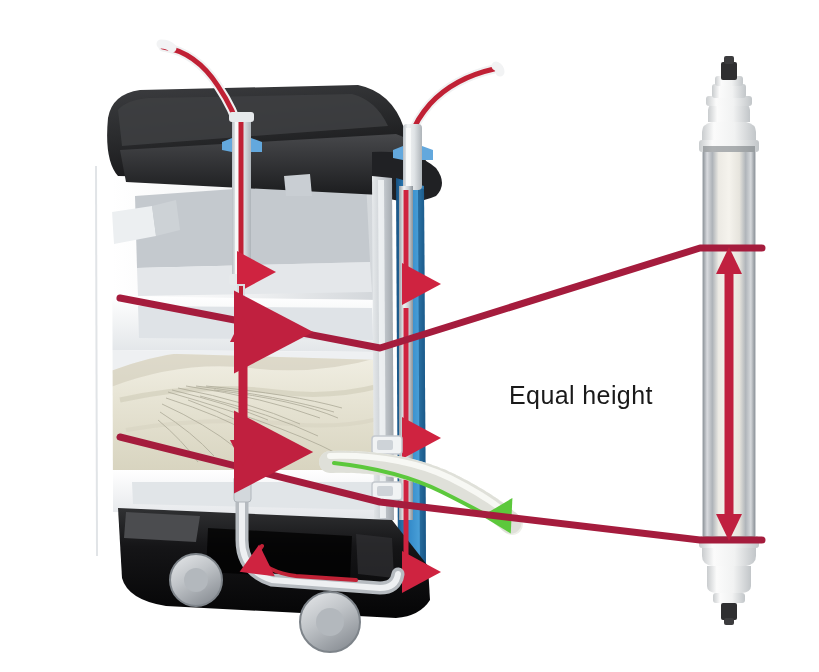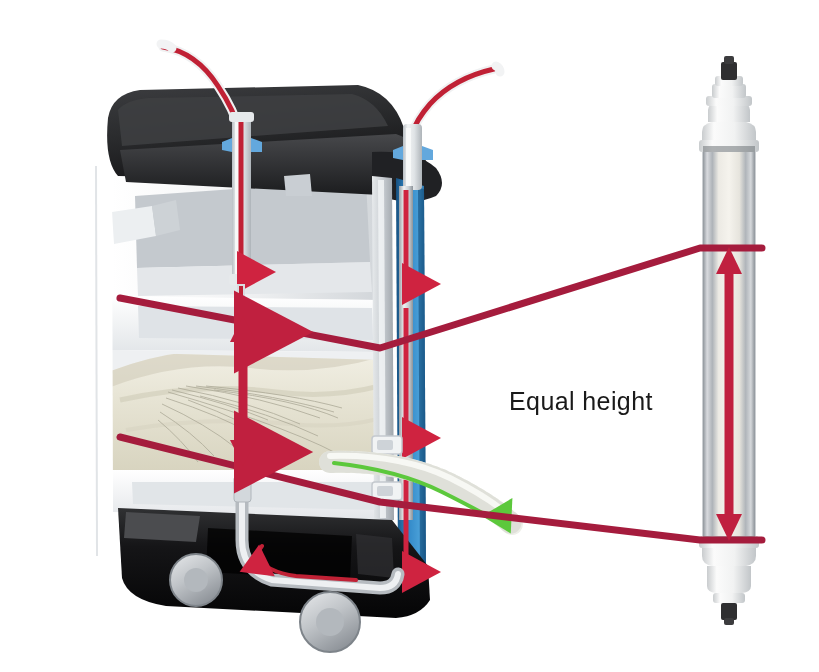--- a/index.html
+++ b/index.html
@@ -1,19 +1,19 @@
 <!DOCTYPE html>
 <html><head>
 <meta charset="utf-8">
 <style>
   html,body{margin:0;padding:0;background:#fff;}
   body{width:819px;height:672px;overflow:hidden;font-family:"Liberation Sans",sans-serif;}
   #stage{position:relative;width:819px;height:672px;background:#ffffff;}
   #stage svg{position:absolute;left:0;top:0;}
-  .lbl{position:absolute;color:#1a1a1a;font-size:25px;letter-spacing:.4px;white-space:nowrap;margin-top:6px;}
+  .lbl{position:absolute;color:#1a1a1a;font-size:25px;letter-spacing:.4px;white-space:nowrap;}
 </style>
 </head>
 <body>
 
 <div id="stage">
 
   <svg width="819" height="672" viewBox="0 0 819 672">
     <defs>
       <linearGradient id="gPanel" x1="0" y1="0" x2="1" y2="0">
         <stop offset="0" stop-color="#ffffff"></stop>

